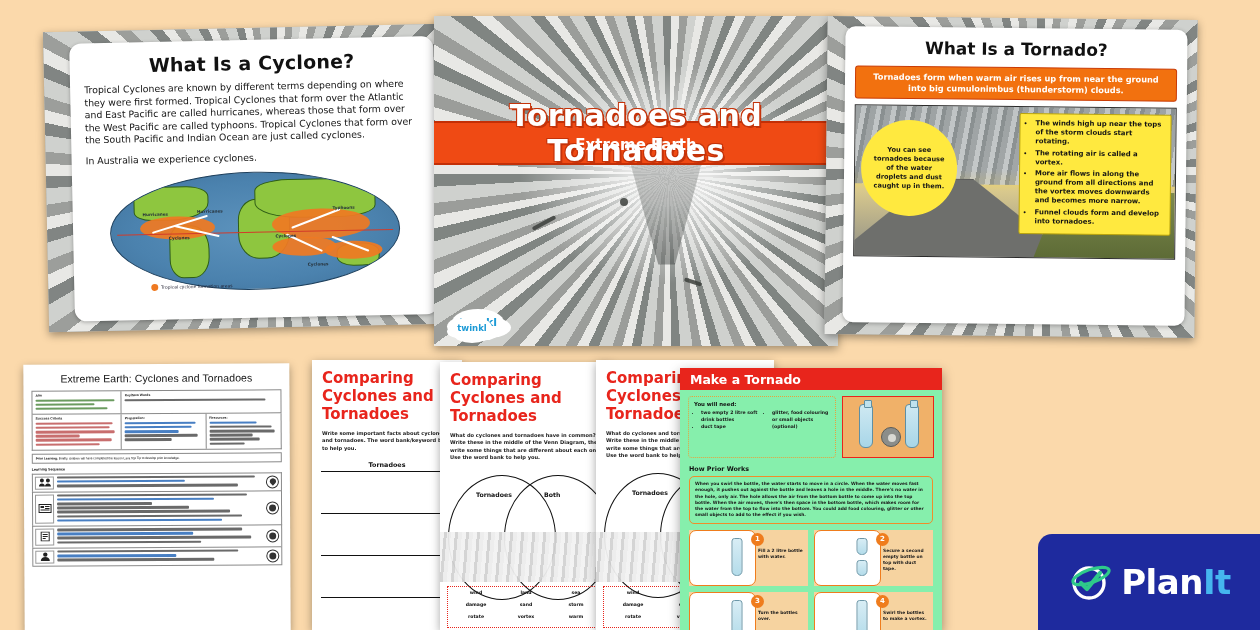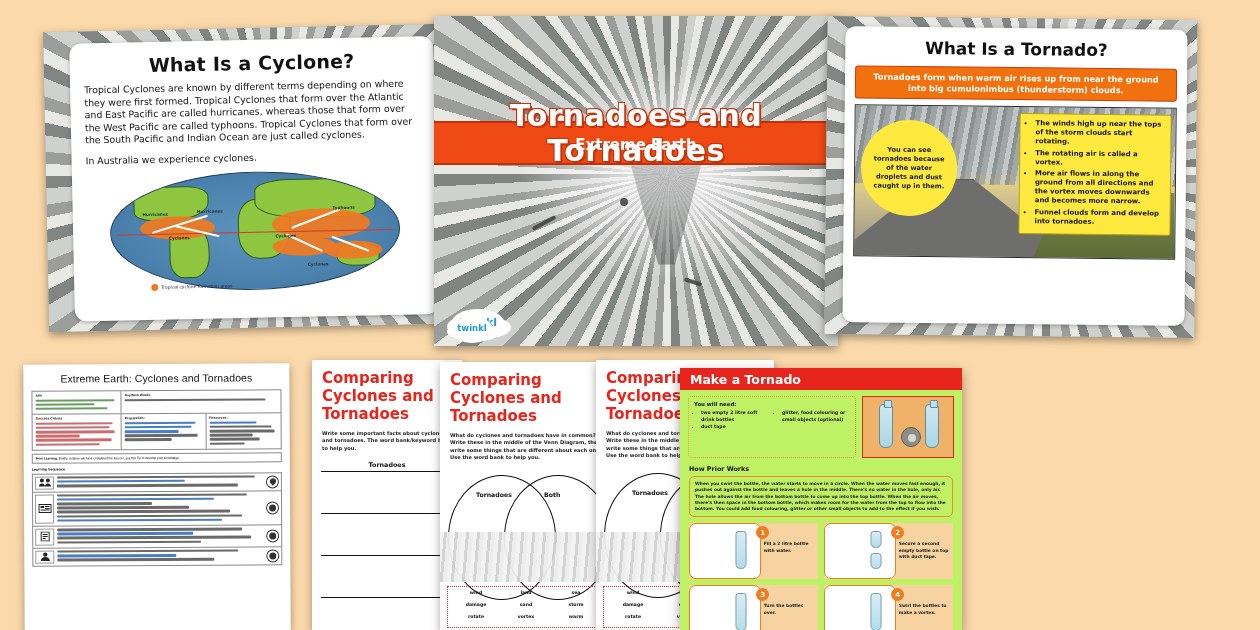--- a/index.html
+++ b/index.html
@@ -260,22 +260,22 @@
     border:1.2px dotted #e8251c; padding:3px 4px;
     display:grid; grid-template-columns:repeat(3,1fr); gap:2px;
   }
   .wordbank span{
     font-family:"DejaVu Sans", sans-serif; font-weight:bold; font-size:4.6px;
     color:#111; text-align:center;
   }
 
   
   #tornadoSheet{
-    position:absolute; left:680px; top:368px; width:282px; height:262px;
-    background:#bef264; box-shadow:0 4px 11px rgba(0,0,0,.38); overflow:hidden;
+    position:absolute; left:680px; top:368px; width:262px; height:262px;
+    background:#86efac; box-shadow:0 4px 11px rgba(0,0,0,.38); overflow:hidden;
   }
   .mt-hdr{
     background:#e8251c; height:22px; display:flex; align-items:center;
     padding-left:10px;
   }
   .mt-hdr span{
     font-family:"DejaVu Sans", sans-serif; font-weight:bold; font-size:12.5px; color:#fff;
   }
   .mt-top{ display:flex; padding:6px 8px 2px; gap:6px; }
   .mt-need{
@@ -678,14 +678,26 @@
       </div>
       <div class="mt-step">
         <div class="box"></div>
         <div class="sb"></div>
         <div class="num">4</div>
         <div class="cap">Swirl the bottles to make a vortex.</div>
       </div>
     </div>
   </div>
 
+  <div id="planit">
+    <div class="pi-mark">
+      <svg width="46" height="46" viewBox="0 0 46 46">
+        <circle cx="22" cy="24" r="15" fill="none" stroke="#ffffff" stroke-width="3.4"></circle>
+        <path d="M14 24 L20 30 L33 14" fill="none" stroke="#2ec98a" stroke-width="4.2" stroke-linecap="round" stroke-linejoin="round"></path>
+        <ellipse cx="24" cy="17" rx="19" ry="6.5" fill="none" stroke="#2ec98a" stroke-width="3.2" transform="rotate(-19 24 17)"></ellipse>
+      </svg>
+    </div>
+    <div class="pi-word">
+      <span>Plan</span><span class="it">It</span>
+    </div>
+  </div>
 
 </div>
 
 </body></html>

